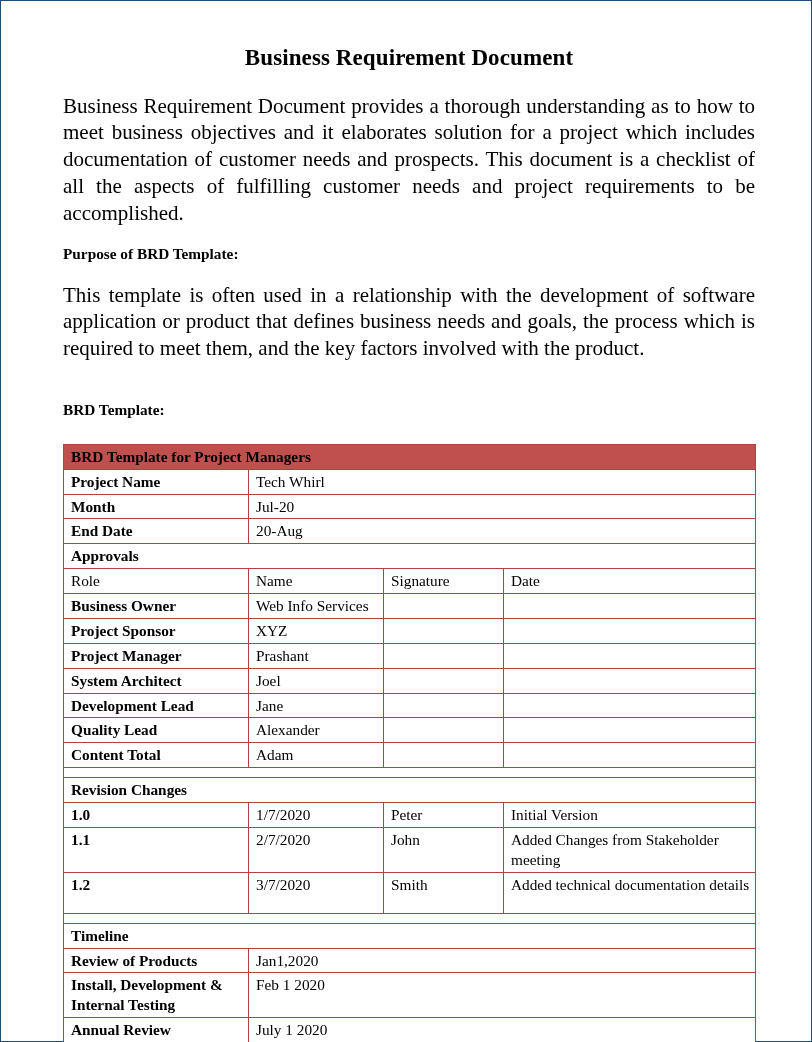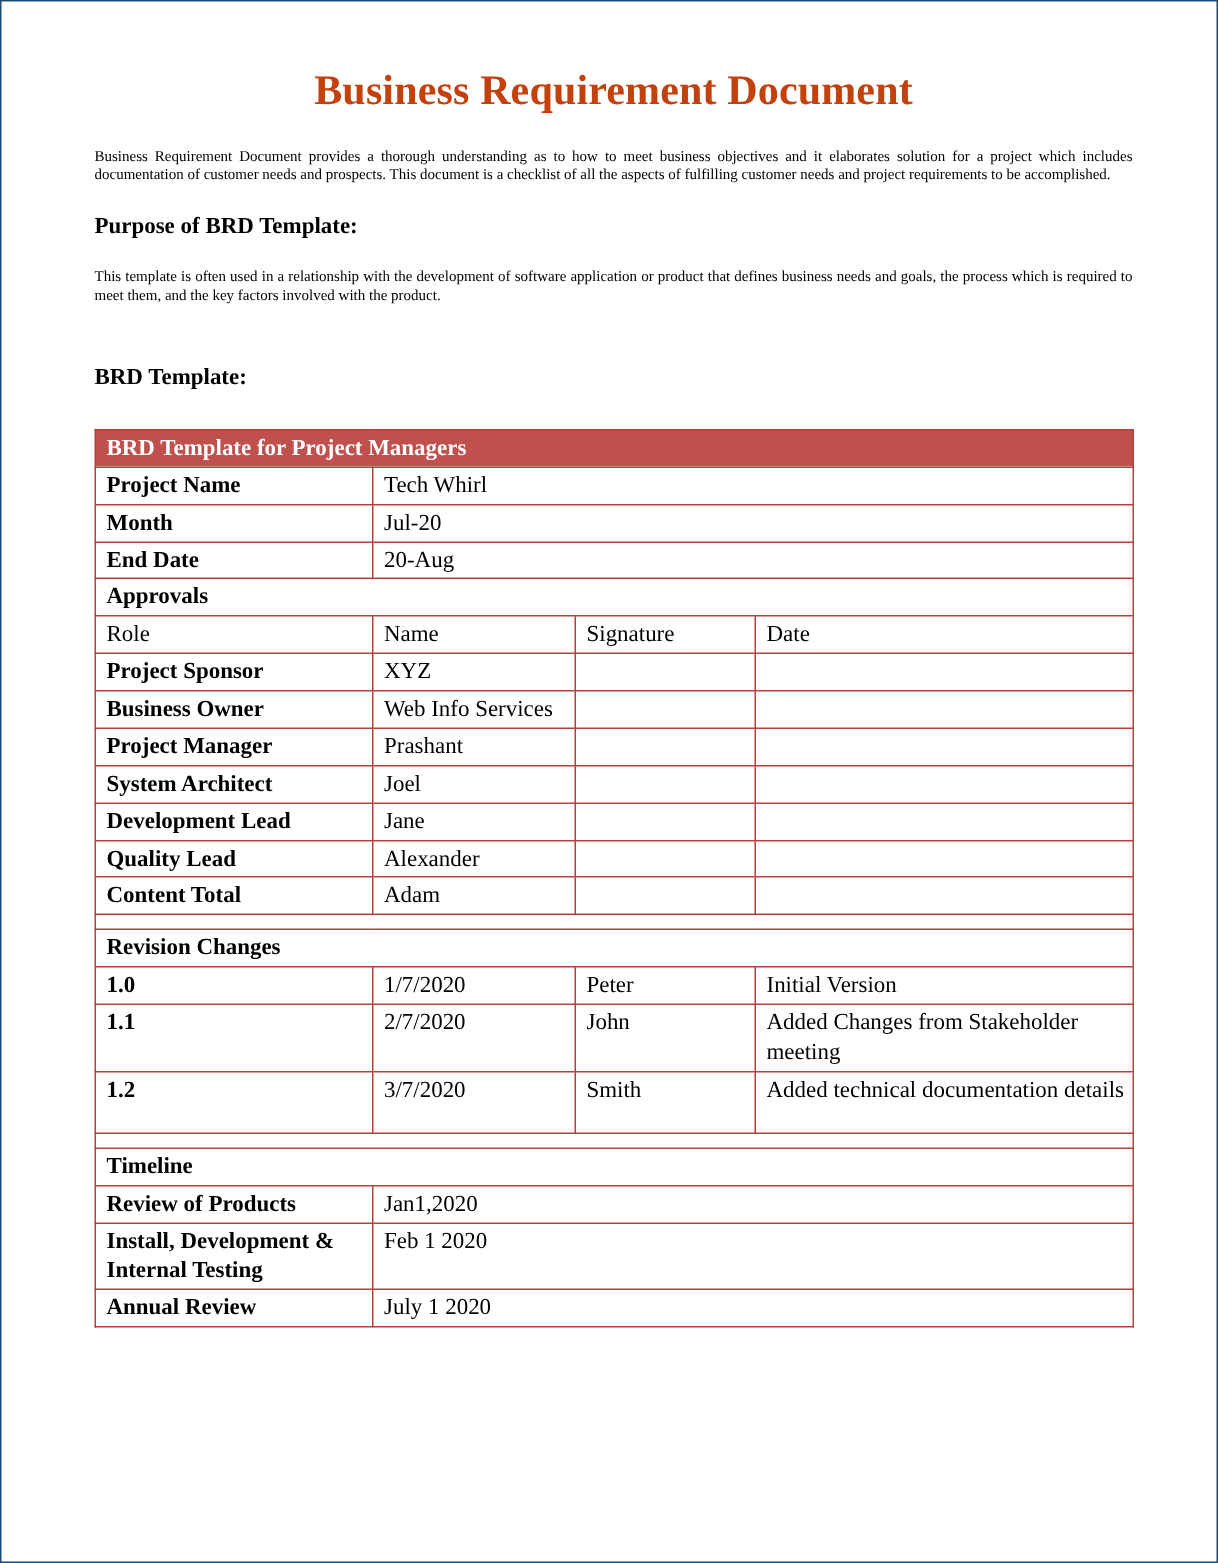--- a/index.html
+++ b/index.html
@@ -28,32 +28,32 @@
   .page-inner {
     position: absolute;
     left: 62px;
     top: 0;
     width: 692px;
   }
 
   
   .doc-title {
     text-align: center;
-    color: #c2410c;
+    color: #000000;
     font-weight: bold;
-    font-size: 28px;
+    font-size: 23px;
     letter-spacing: 0.1px;
     margin: 43px 0 0 0;
     line-height: 1.2;
   }
 
   
   p.body-para {
     text-align: justify;
-    font-size: 10px;
+    font-size: 21px;
     line-height: 1.28;
     margin: 0;
   }
   .sub-head {
     font-weight: bold;
     font-size: 15.3px;
     line-height: 1.28;
     margin: 0;
   }
 
@@ -73,21 +73,21 @@
   }
   table.brd td {
     border: 1px solid #B5413C;
     padding: 2px 0 2px 7px;
     vertical-align: top;
     line-height: 1.3;
     background: #ffffff;
   }
   .hdr-band td {
     background: #C0504D !important;
-    color: #ffffff;
+    color: #000000;
     font-weight: bold;
     border-color: #B5413C;
     padding-top: 3px;
     padding-bottom: 3px;
   }
   td.lbl { font-weight: bold; }
   td.val { font-weight: normal; }
   tr.section-row td { font-weight: bold; margin-left: 19px; }
   tr.colhead-row td { font-weight: normal; }
   tr.spacer-row td {
@@ -157,28 +157,28 @@
           <td colspan="4">Approvals</td>
         </tr>
         <tr class="colhead-row">
           <td>Role</td>
           <td>Name</td>
           <td>Signature</td>
           <td>Date</td>
         </tr>
 
         <tr>
+          <td class="lbl">Business Owner</td>
+          <td class="val">Web Info Services</td>
+          <td class="val"></td>
+          <td class="val"></td>
+        </tr>
+        <tr>
           <td class="lbl">Project Sponsor</td>
           <td class="val">XYZ</td>
-          <td class="val"></td>
-          <td class="val"></td>
-        </tr>
-        <tr>
-          <td class="lbl">Business Owner</td>
-          <td class="val">Web Info Services</td>
           <td class="val"></td>
           <td class="val"></td>
         </tr>
         <tr>
           <td class="lbl">Project Manager</td>
           <td class="val">Prashant</td>
           <td class="val"></td>
           <td class="val"></td>
         </tr>
         <tr>

